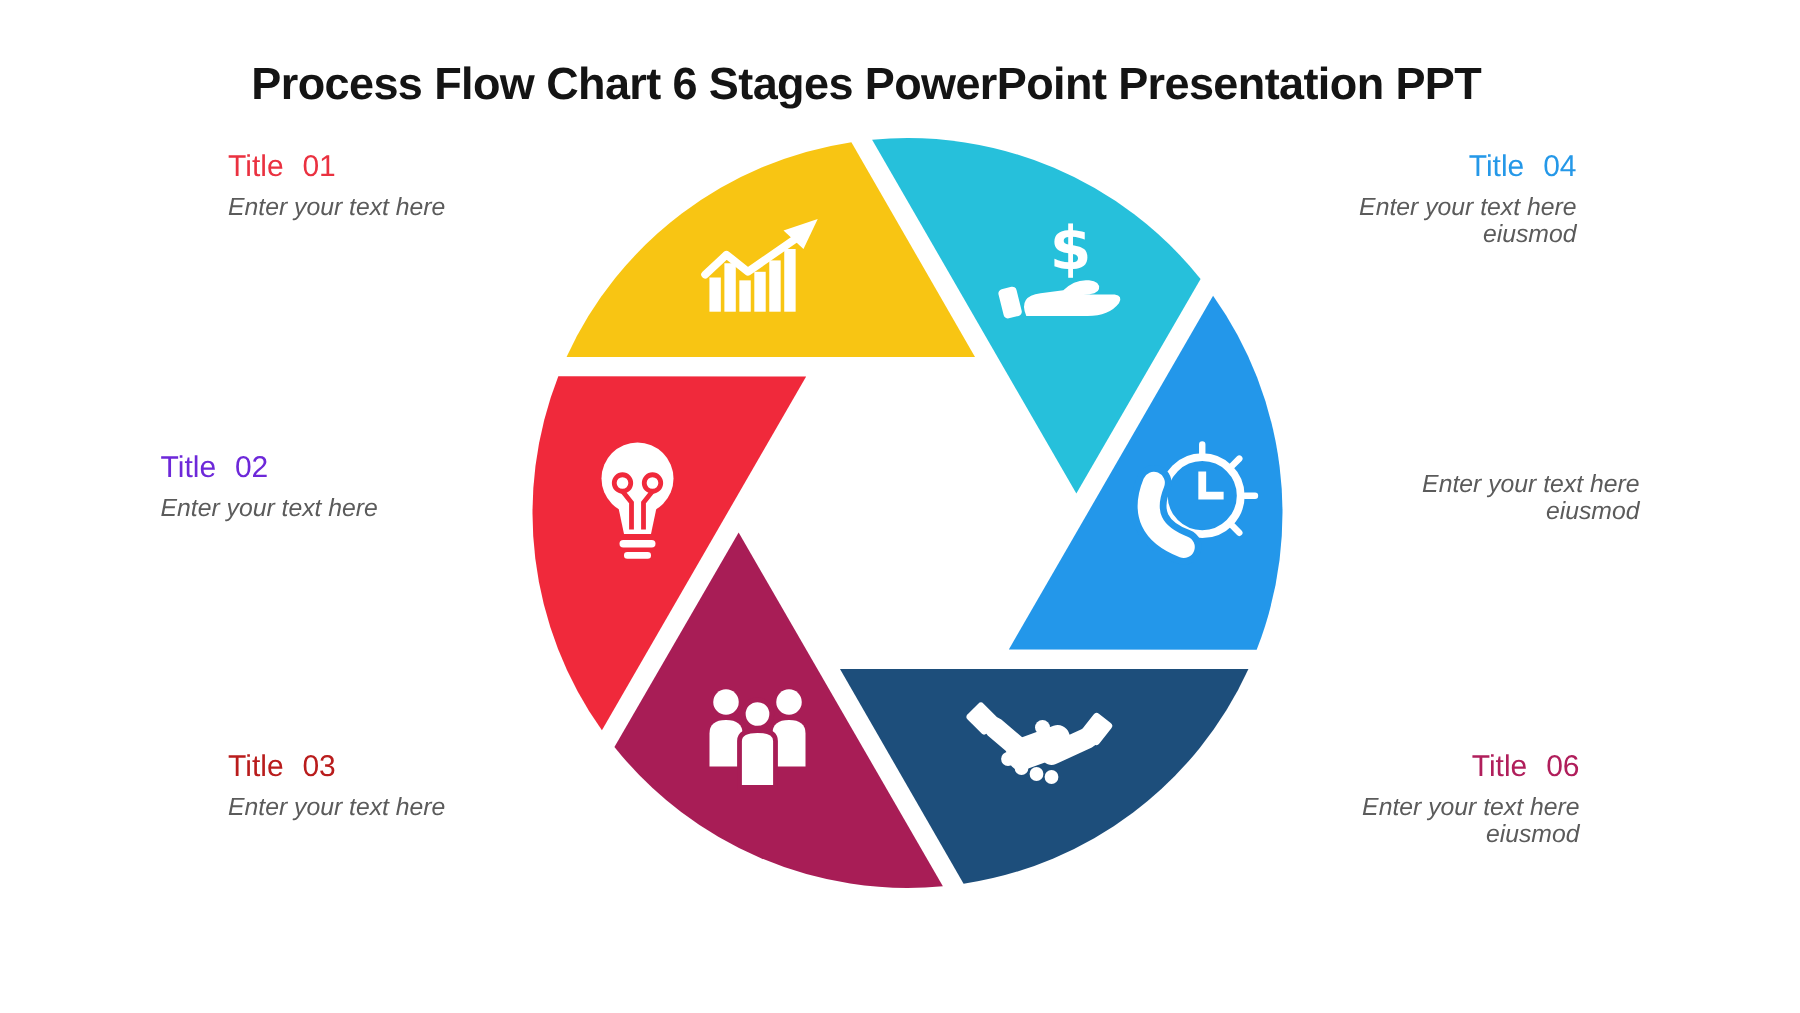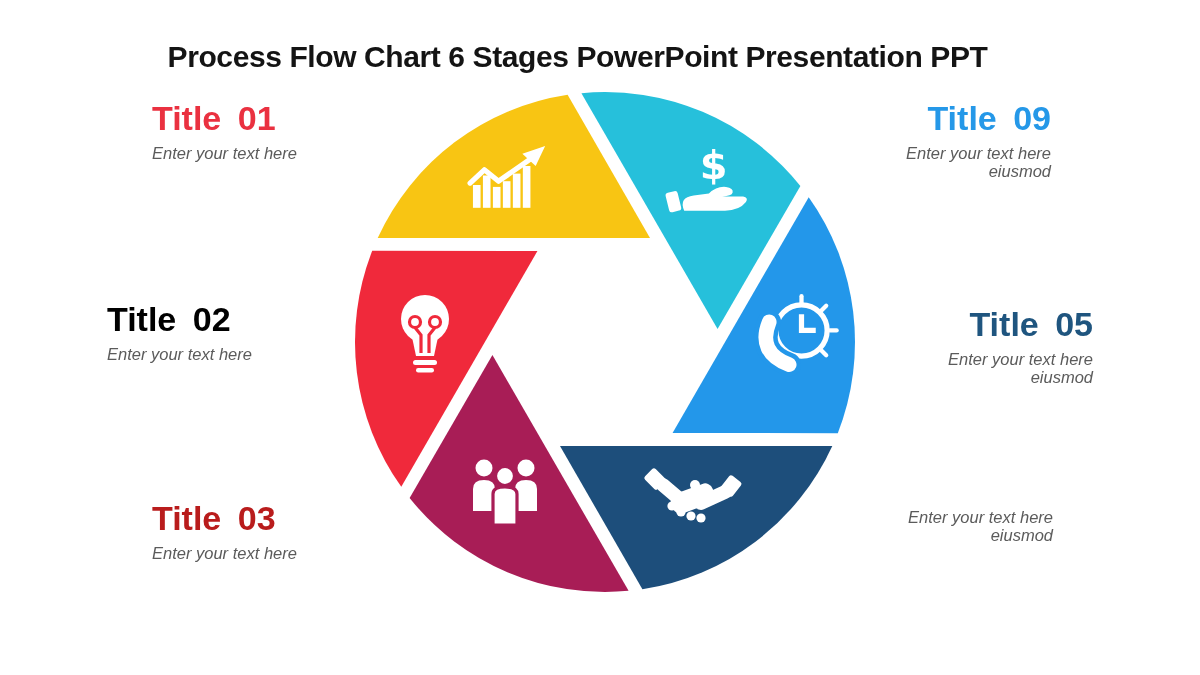--- a/index.html
+++ b/index.html
@@ -6,21 +6,21 @@
   .slide {
     position:relative; width:1200px; height:675px; background:#ffffff;
     overflow:hidden; font-family:"Liberation Sans", sans-serif;border-radius:23px;
   }
   .heading {
     position:absolute; top:40px; left:0; width:1155px; text-align:center;
     font-size:30px; font-weight:700; color:#141414; letter-spacing:-0.4px;
   }
   .stage { position:absolute; width:260px; }
   .stage.right { text-align:right; }
-  .stage-title { font-size:34px; font-weight:700; line-height:1.05; word-spacing:7px; }
+  .stage-title { font-size:20px; font-weight:400; line-height:1.05; word-spacing:7px; }
   .stage-body { margin-top:7px; font-size:16.5px; color:#5B5B5B; line-height:1.12;font-style:italic; }
   .wheel { position:absolute; left:325px; top:62px; }
 </style>
 </head>
 <body>
 
 <div class="slide">
 
   <div class="heading">Process Flow Chart 6 Stages PowerPoint Presentation PPT</div>
 
@@ -101,45 +101,45 @@
       <rect x="-9" y="38" width="18" height="4.5" rx="2.2" fill="#ffffff"></rect>
     </g>
   </svg>
 
   <div class="stage" style="left:152px; top:101px;">
     <div class="stage-title" style="color: rgb(234, 49, 64);">Title 01</div>
     <div class="stage-body">Enter your text here</div>
   </div>
 
   <div class="stage" style="left:107px; top:302px;">
-    <div class="stage-title" style="color: #000000;">Title 02</div>
+    <div class="stage-title" style="color: #6d28d9;">Title 02</div>
     <div class="stage-body">Enter your text here</div>
   </div>
 
   <div class="stage" style="left:152px; top:501px;">
     <div class="stage-title" style="color: #b91c1c;">Title 03</div>
     <div class="stage-body">Enter your text here</div>
   </div>
 
   <div class="stage right" style="right:149px; top:101px;">
-    <div class="stage-title" style="color: rgb(37, 152, 232);">Title 09</div>
+    <div class="stage-title" style="color: rgb(37, 152, 232);">Title 04</div>
     <div class="stage-body">
       <div>Enter your text here</div>
       <div>eiusmod</div>
     </div>
   </div>
 
   <div class="stage right" style="right:107px; top:307px;">
-    <div class="stage-title" style="color: rgb(31, 85, 127);">Title 05</div>
     <div class="stage-body">
       <div>Enter your text here</div>
       <div>eiusmod</div>
     </div>
   </div>
 
   <div class="stage right" style="right:147px; top:501px;">
+    <div class="stage-title" style="color: rgb(176, 30, 91);">Title 06</div>
     <div class="stage-body">
       <div>Enter your text here</div>
       <div>eiusmod</div>
     </div>
   </div>
 
 </div>
 
 </body></html>

